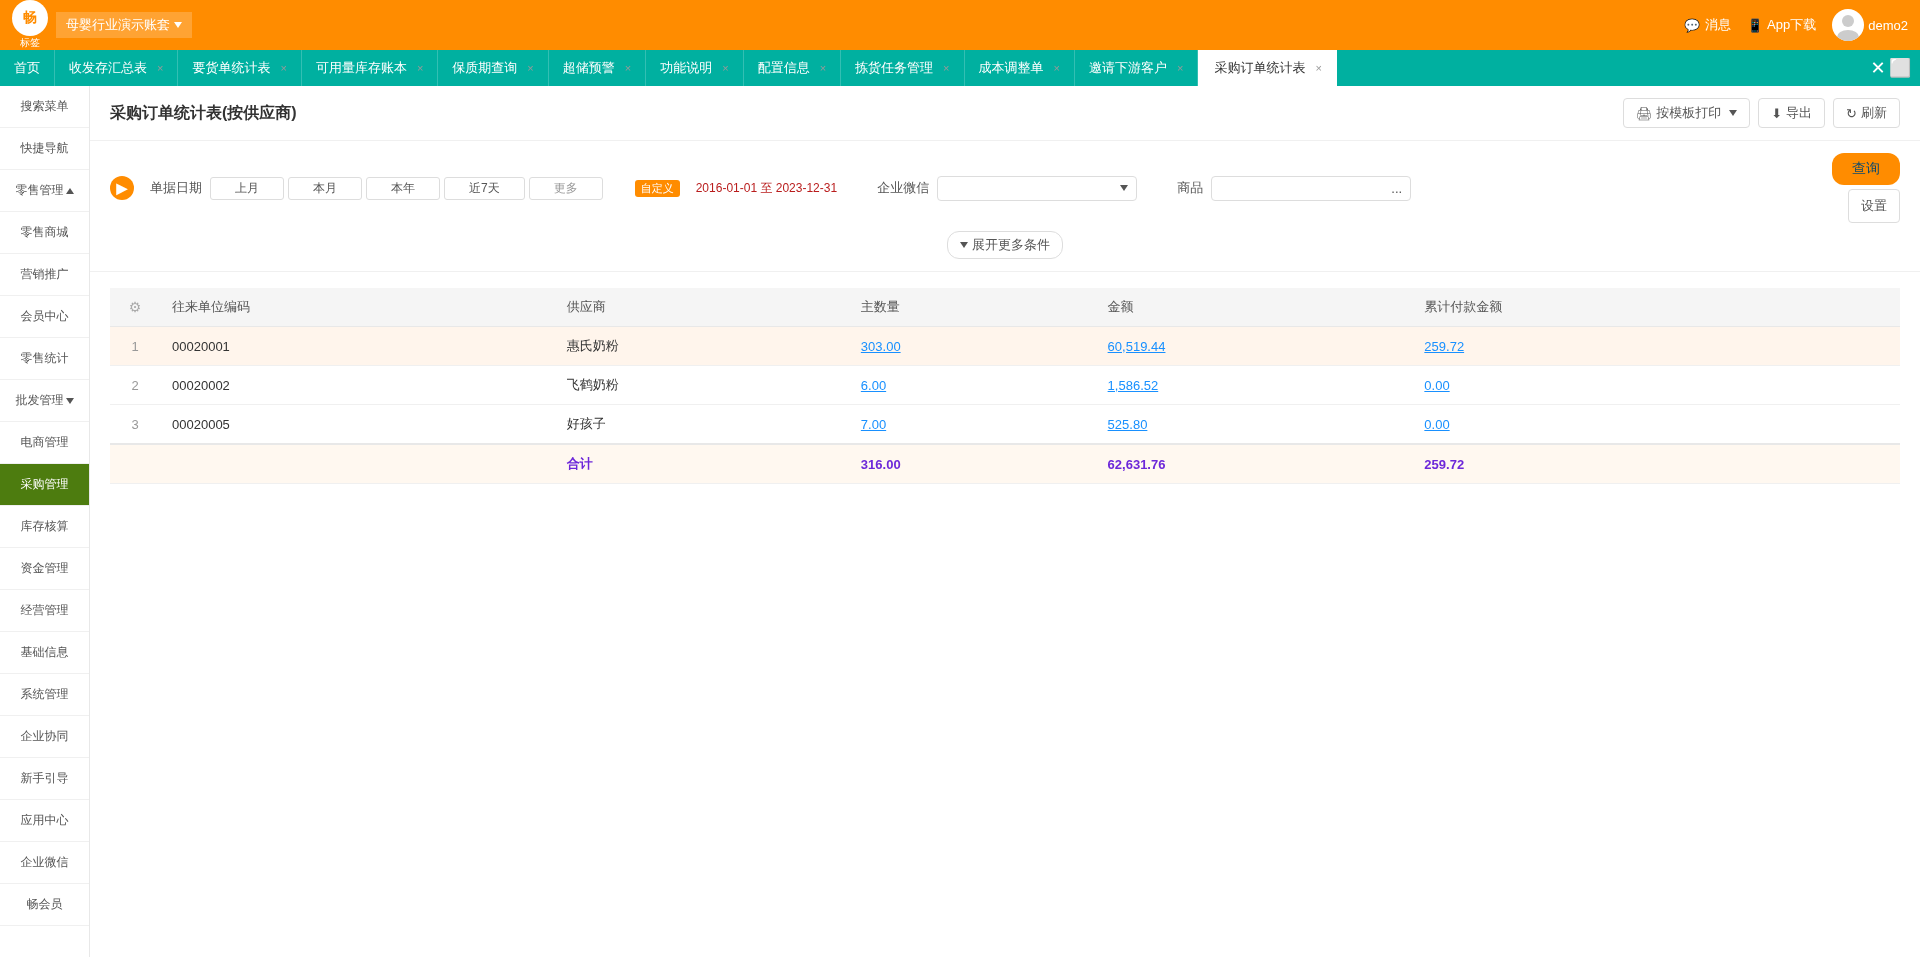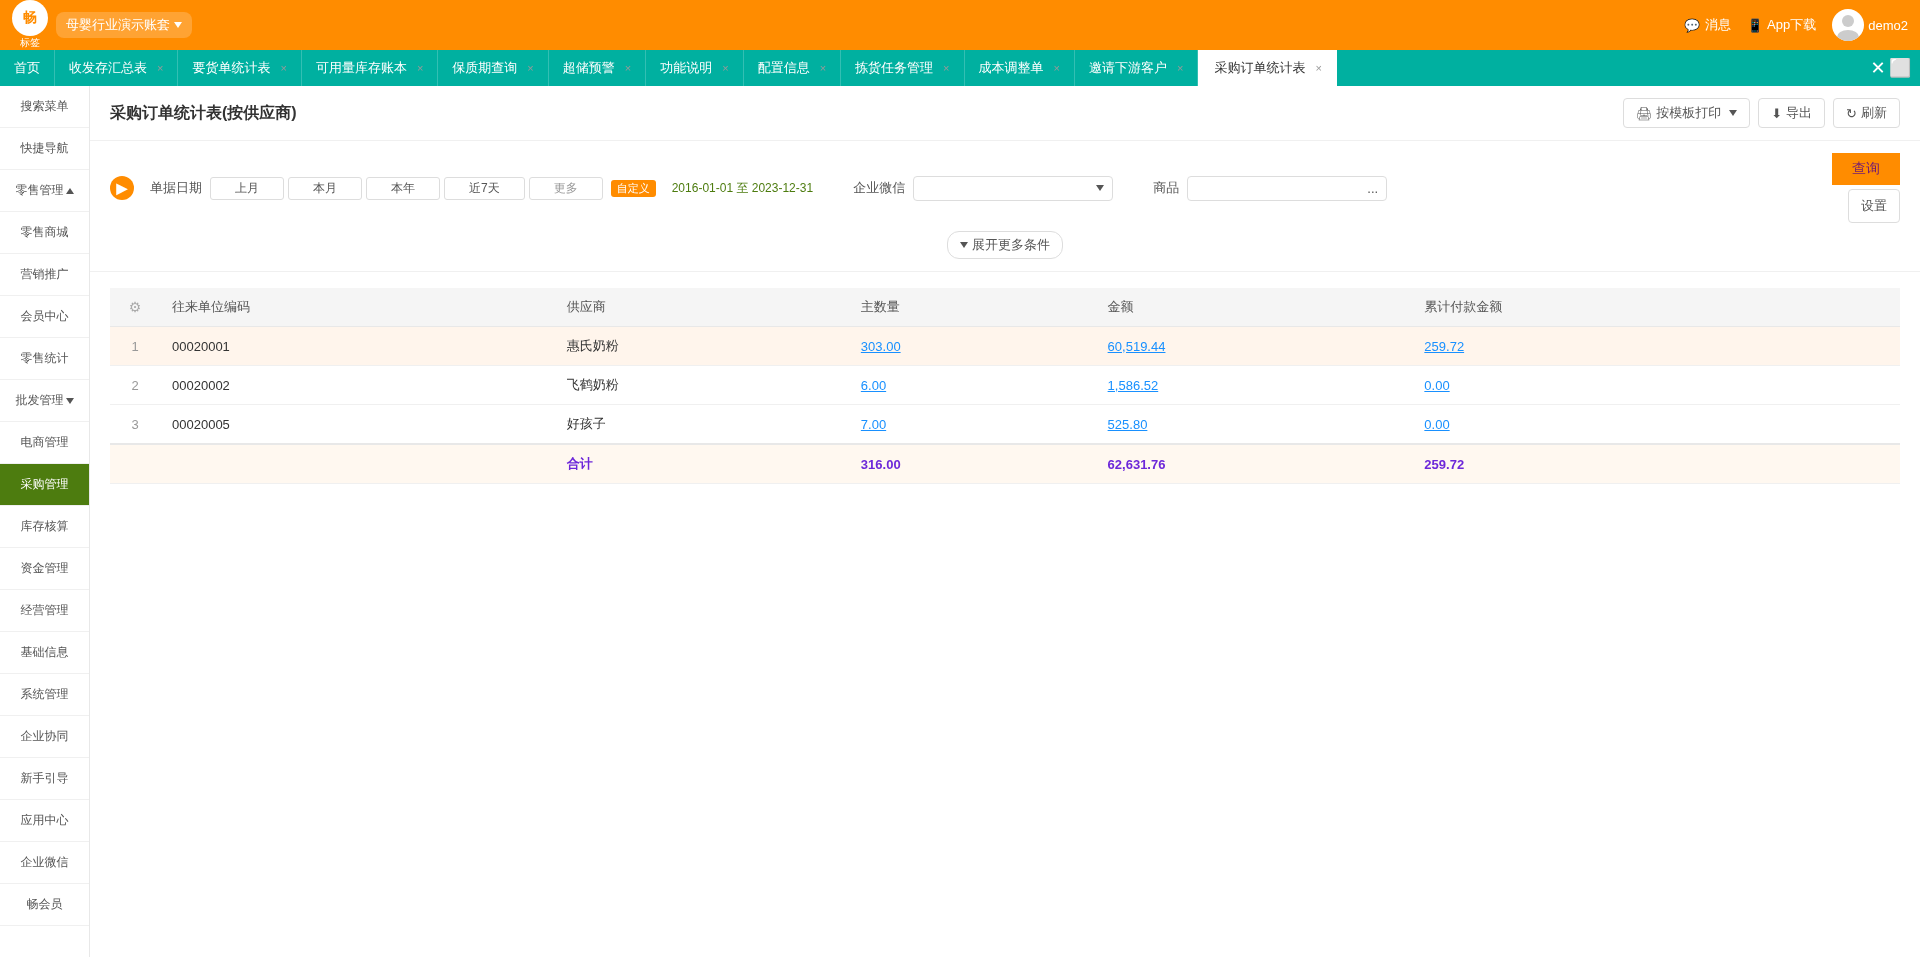--- a/index.html
+++ b/index.html
@@ -4,21 +4,21 @@
   <style>
     * { box-sizing: border-box; margin: 0; padding: 0; }
     body { font-family: 'Microsoft YaHei', Arial, sans-serif; font-size: 13px; background: #f5f5f5; display: flex; flex-direction: column; height: 957px; overflow: hidden; }
 
     
     .top-bar { height: 50px; background: #ff8c00; display: flex; align-items: center; justify-content: space-between; padding: 0 12px; flex-shrink: 0; }
     .top-bar-left { display: flex; align-items: center; gap: 8px; }
     .logo-area { display: flex; flex-direction: column; align-items: center; }
     .logo-icon { width: 36px; height: 36px; background: #fff; border-radius: 50%; display: flex; align-items: center; justify-content: center; color: #ff8c00; font-weight: bold; font-size: 14px; }
     .logo-text { color: #fff; font-size: 10px; }
-    .workspace-selector { display: flex; align-items: center; gap: 4px; background: rgba(255,255,255,0.2); border-radius: 8px; padding: 4px 10px; color: #fff; font-size: 13px; cursor: pointer; }
+    .workspace-selector { display: flex; align-items: center; gap: 4px; background: rgba(255,255,255,0.2); border-radius: 0; padding: 4px 10px; color: #fff; font-size: 13px; cursor: pointer; }
     .top-bar-right { display: flex; align-items: center; gap: 16px; color: #fff; font-size: 13px; }
     .top-bar-right-item { display: flex; align-items: center; gap: 4px; cursor: pointer; }
     .avatar { width: 32px; height: 32px; background: #fff; border-radius: 50%; display: flex; align-items: center; justify-content: center; overflow: hidden; }
 
     
     .nav-tabs-bar { height: 36px; background: #00b0a0; display: flex; align-items: center; flex-shrink: 0; overflow: hidden; }
     .nav-tab { height: 36px; padding: 0 14px; display: flex; align-items: center; gap: 6px; color: #fff; font-size: 13px; cursor: pointer; white-space: nowrap; border-right: 1px solid rgba(255,255,255,0.2); }
     .nav-tab.active { background: #fff; color: #333; padding-left: 16px; }
     .nav-tab .close-x { font-size: 11px; color: #999; margin-left: 4px; }
     .nav-tab.home { background: transparent; color: #fff; }
@@ -47,27 +47,27 @@
 
     
     .filter-area { padding: 12px 20px; background: #fff; border-bottom: 1px solid #f0f0f0; }
     .filter-row { display: flex; align-items: center; gap: 16px; flex-wrap: wrap; }
     .filter-collapse-btn { width: 24px; height: 24px; background: #ff8c00; border-radius: 50%; display: flex; align-items: center; justify-content: center; color: #fff; cursor: pointer; font-size: 14px; font-weight: bold; flex-shrink: 0; }
     .filter-item { display: flex; align-items: center; gap: 8px; }
     .filter-label { color: #555; font-size: 13px; white-space: nowrap; }
     .date-shortcuts { display: flex; gap: 4px; }
     .date-shortcut { padding: 2px 24px; font-size: 12px; border: 1px solid #ddd; border-radius: 3px; cursor: pointer; color: #555; background: #fff; }
     .date-shortcut.more { color: #999; }
-    .date-badge { background: #ff8c00; color: #fff; border-radius: 3px; padding: 1px 6px; font-size: 11px; }
-    .date-range-text { font-size: 12px; color: #4d7c0f; margin-top: 0; }
+    .date-badge { background: #ff8c00; color: #fff; border-radius: 3px; padding: 1px 6px; font-size: 11px; margin-left: 24px; }
+    .date-range-text { font-size: 12px; color: #b91c1c; margin-top: 0; }
     .filter-select { border: 1px solid #ddd; border-radius: 4px; padding: 4px 8px; font-size: 13px; min-width: 160px; color: #555; background: #fff; display: flex; align-items: center; justify-content: space-between; cursor: pointer; }
     .filter-more-row { display: flex; align-items: center; justify-content: center; margin-top: 8px; }
     .expand-more-btn { display: flex; align-items: center; gap: 4px; color: #555; font-size: 13px; cursor: pointer; padding: 4px 12px; border: 1px solid #ddd; border-radius: 12px; background: #fff; }
 
-    .btn-query { background: #ff8c00; color: #701a75; border: none; border-radius: 0; padding: 7px 20px; font-size: 14px; cursor: pointer; white-space: nowrap; }
+    .btn-query { background: #ff8c00; color: #0c4a6e; border: none; border-radius: 12px; padding: 7px 20px; font-size: 14px; cursor: pointer; white-space: nowrap; }
     .btn-settings { border: 1px solid #ddd; background: #fff; border-radius: 4px; padding: 7px 12px; font-size: 13px; cursor: pointer; color: #555; margin-top: 4px; display: block; text-align: center; }
     .query-btn-area { display: flex; flex-direction: column; align-items: flex-end; margin-left: auto; }
 
     
     .table-container { padding: 16px 20px; }
     table { width: 100%; border-collapse: collapse; background: #fff; }
     thead tr { background: #f5f5f5; }
     th { padding: 10px 12px; text-align: left; font-size: 13px; color: #555; font-weight: normal; border-bottom: 1px solid #e8e8e8; }
     th.num { text-align: center; }
     td { padding: 10px 12px; font-size: 13px; color: #333; border-bottom: 1px solid #f0f0f0; }

